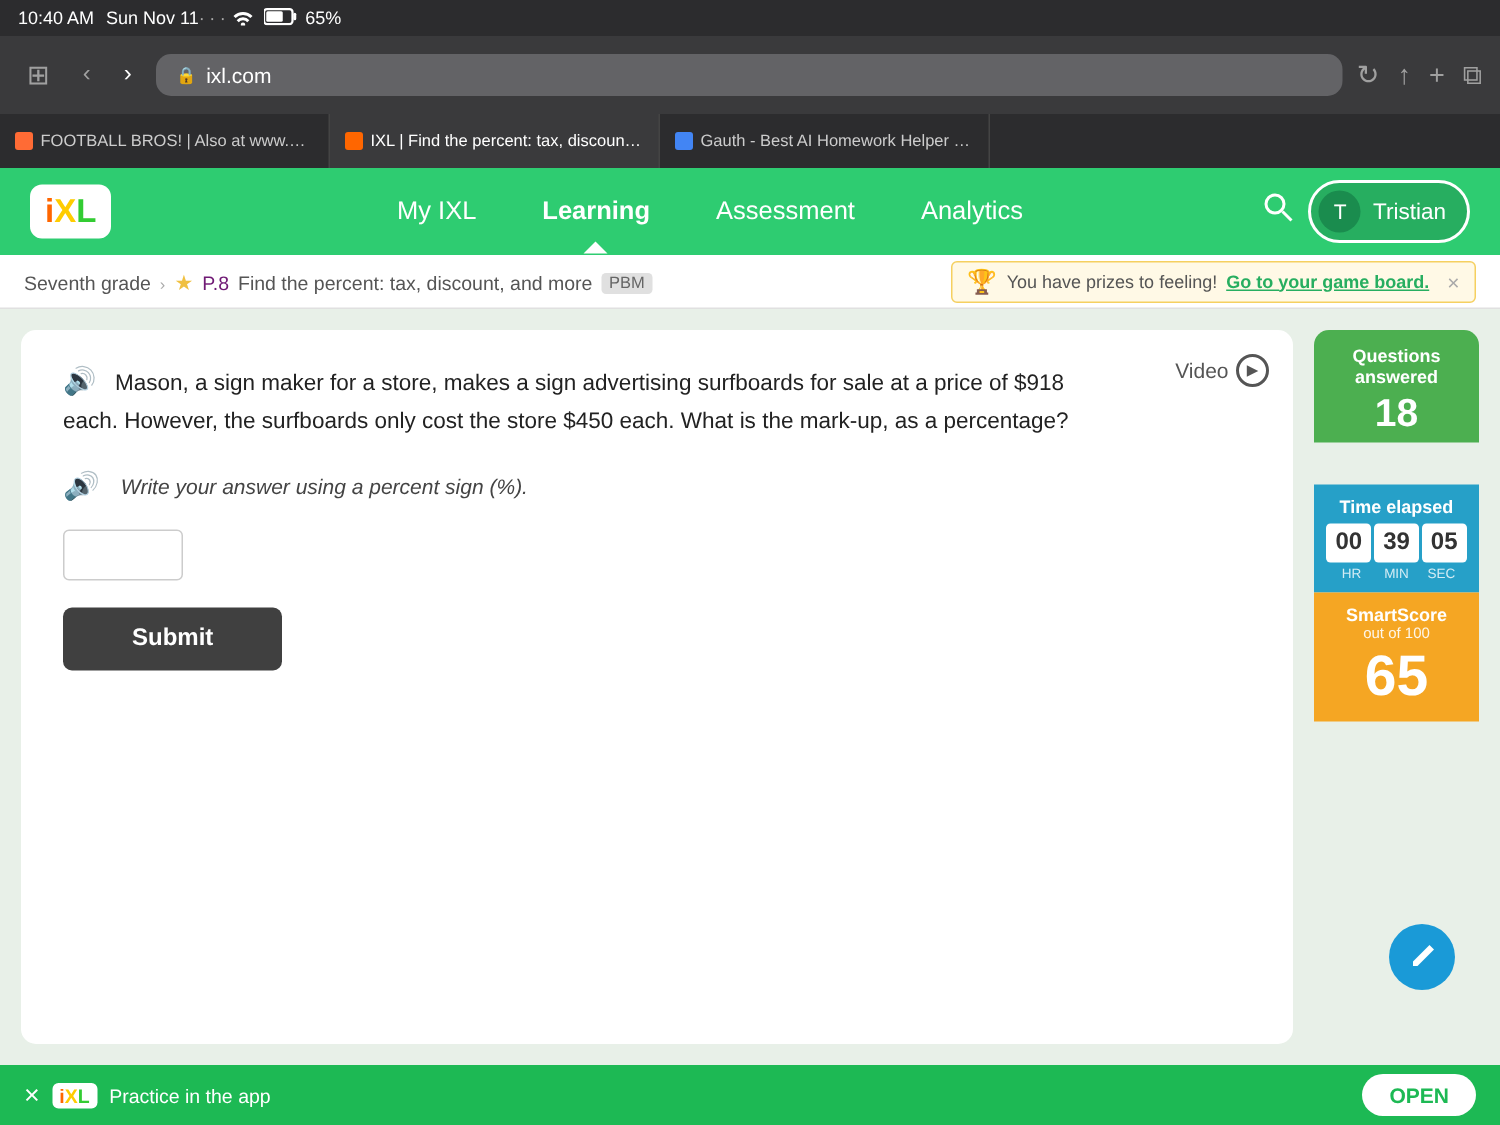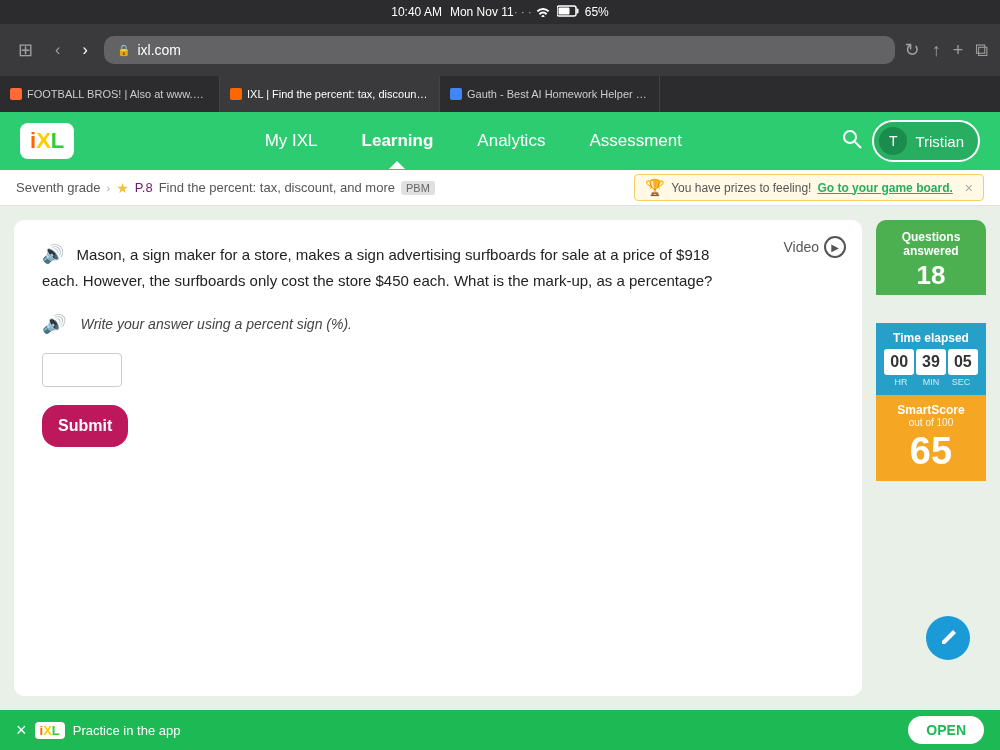--- a/index.html
+++ b/index.html
@@ -5,21 +5,21 @@
     * { box-sizing: border-box; margin: 0; padding: 0; }
     body { font-family: -apple-system, BlinkMacSystemFont, 'Helvetica Neue', Arial, sans-serif; background: #f0f0f0; width: 1000px; height: 750px; overflow: hidden; }
 
     
     .status-bar {
       background: #2c2c2e;
       color: white;
       font-size: 12px;
       padding: 4px 12px;
       display: flex;
-      justify-content: center;
+      justify-content: flex-start;
       align-items: center;
       height: 24px;
     }
     .status-left { display: flex; gap: 8px; align-items: center; }
     .status-right { display: flex; gap: 6px; align-items: center; }
 
     
     .browser-chrome {
       background: #3a3a3c;
       padding: 8px 12px;
@@ -153,21 +153,21 @@
       background: white;
       padding: 6px 16px;
       display: flex;
       align-items: center;
       justify-content: space-between;
       border-bottom: 1px solid #e0e0e0;
       font-size: 13px;
       color: #555;
       height: 36px;
     }
-    .breadcrumb-left { display: flex; align-items: center; gap: 6px; }
+    .breadcrumb-left { display: flex; align-items: flex-end; gap: 6px; }
     .breadcrumb-separator { color: #aaa; font-size: 11px; }
     .breadcrumb-star { color: #f0c040; font-size: 14px; }
     .breadcrumb-link { color: #555; text-decoration: none; cursor: pointer; }
     .breadcrumb-badge {
       background: #e0e0e0;
       color: #666;
       font-size: 11px;
       padding: 1px 5px;
       border-radius: 3px;
     }
@@ -248,25 +248,25 @@
       height: 34px;
       border: 1px solid #ccc;
       border-radius: 4px;
       padding: 4px 8px;
       font-size: 15px;
       margin-bottom: 18px;
       display: block;
     }
 
     .submit-btn {
-      background: #be185d;
+      background: #404040;
       color: white;
       border: none;
-      border-radius: 16px;
-      padding: 12px 16px;
+      border-radius: 6px;
+      padding: 12px 46px;
       font-size: 16px;
       font-weight: 600;
       cursor: pointer;
     }
 
     
     .side-panel {
       width: 110px;
       display: flex;
       flex-direction: column;
@@ -365,21 +365,21 @@
       cursor: pointer;
       text-align: center;
     }
   </style>
 </head>
 <body>
 
 <div class="status-bar">
   <div class="status-left">
     <span>10:40 AM</span>
-    <span>Mon Nov 11</span>
+    <span>Sun Nov 11</span>
   </div>
   <div style="color:#aaa;letter-spacing:3px;">···</div>
   <div class="status-right">
     <span>
       <svg width="16" height="12" viewBox="0 0 16 12">
           <path d="M8 10a1.5 1.5 0 110 3 1.5 1.5 0 010-3zm0-3.5a5.5 5.5 0 014.24 2l-1.41 1.41A3.5 3.5 0 008 8.5a3.5 3.5 0 00-2.83 1.41L3.76 8.5A5.5 5.5 0 018 6.5zm0-3.5a9 9 0 016.36 2.64L12.95 7.05A7 7 0 008 5a7 7 0 00-4.95 2.05L1.64 5.64A9 9 0 018 3z" fill="white"></path>
         </svg>
     </span>
     <span>
       <svg width="22" height="12" viewBox="0 0 22 12">
@@ -425,22 +425,22 @@
 
 <div class="ixl-nav">
   <div class="ixl-logo">
     <span class="ixl-logo-text">
       <span class="i">i</span><span class="x">X</span><span class="l">L</span>
     </span>
   </div>
   <div class="nav-links">
     <a class="nav-link">My IXL</a>
     <a class="nav-link active">Learning</a>
+    <a class="nav-link">Assessment</a>
     <a class="nav-link">Analytics</a>
-    <a class="nav-link">Assessment</a>
   </div>
   <div class="nav-right">
     <button class="search-btn">
       <svg width="20" height="20" viewBox="0 0 20 20">
           <circle cx="8" cy="8" r="6" stroke="white" stroke-width="2" fill="none"></circle>
           <line x1="13" y1="13" x2="19" y2="19" stroke="white" stroke-width="2"></line>
         </svg>
     </button>
     <button class="user-btn">
       <div class="user-avatar">T</div>

